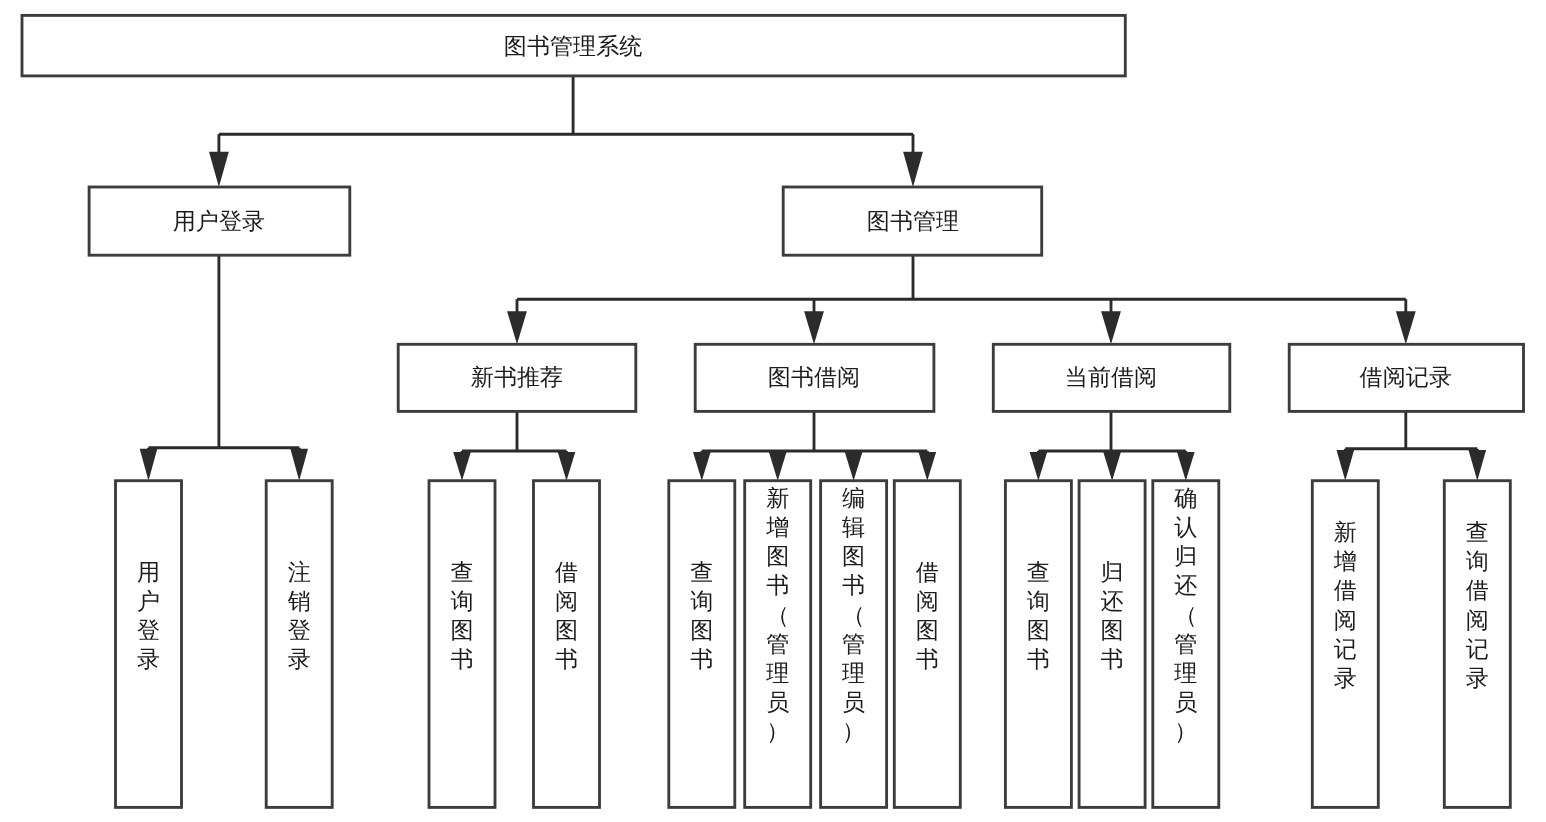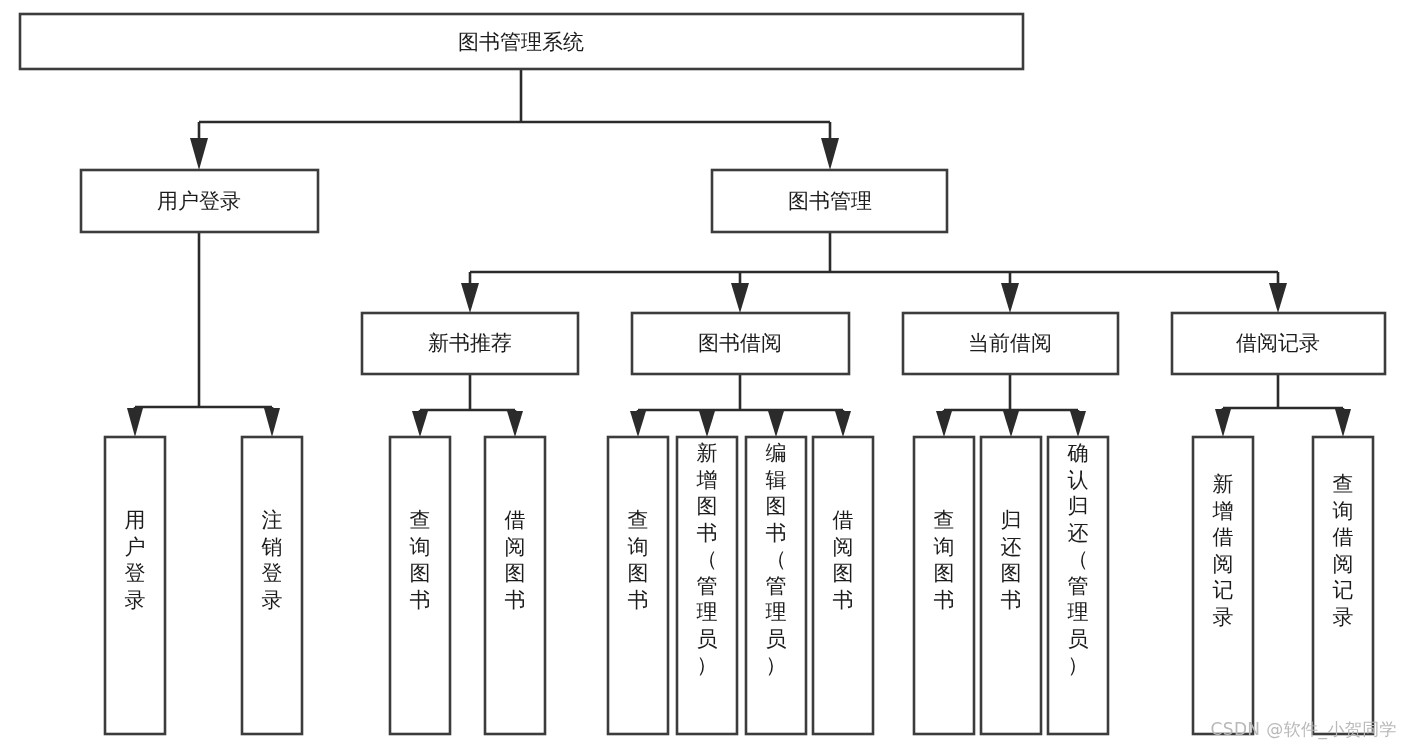--- a/index.html
+++ b/index.html
@@ -227,15 +227,14 @@
       <text class="node-text-vert" x="1223" y="491"><tspan x="1223" y="491">新</tspan><tspan x="1223" y="517.5">增</tspan><tspan x="1223" y="544">借</tspan><tspan x="1223" y="570.5">阅</tspan><tspan x="1223" y="597">记</tspan><tspan x="1223" y="623.5">录</tspan></text>
     </g>
 
     <g>
       <rect class="node-rect" x="1313" y="437" width="60" height="297"></rect>
       <text class="node-text-vert" x="1343" y="491"><tspan x="1343" y="491">查</tspan><tspan x="1343" y="517.5">询</tspan><tspan x="1343" y="544">借</tspan><tspan x="1343" y="570.5">阅</tspan><tspan x="1343" y="597">记</tspan><tspan x="1343" y="623.5">录</tspan></text>
     </g>
 
   </svg>
 
-  <div class="watermark">CSDN @软件_小贺同学</div>
 
 </div>
 
 </body></html>

